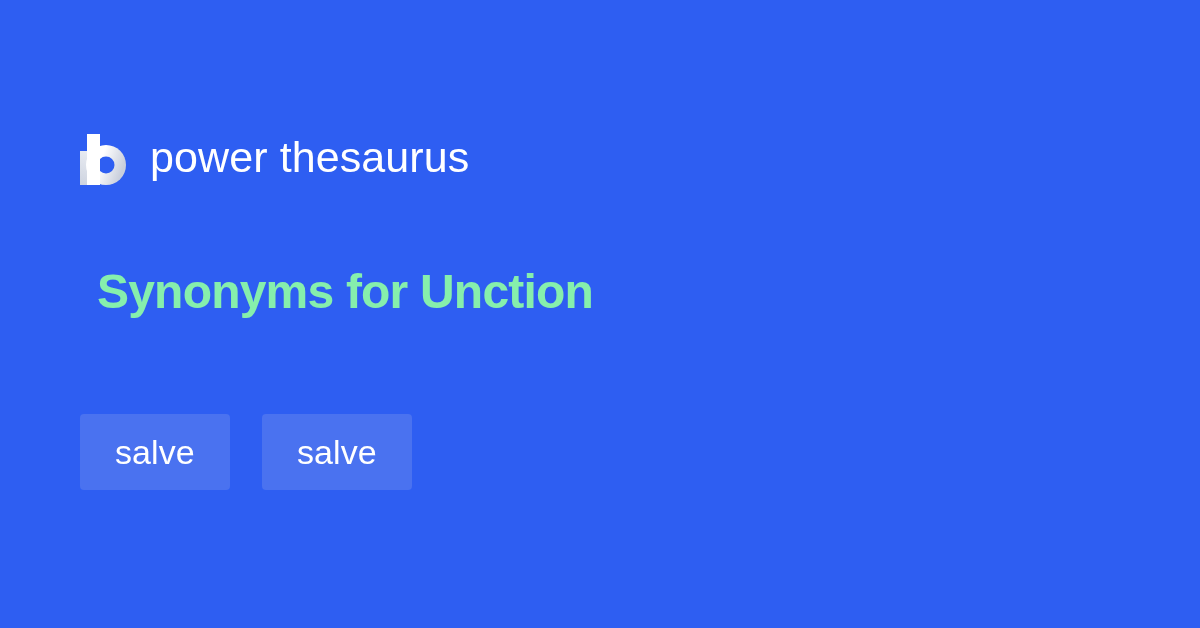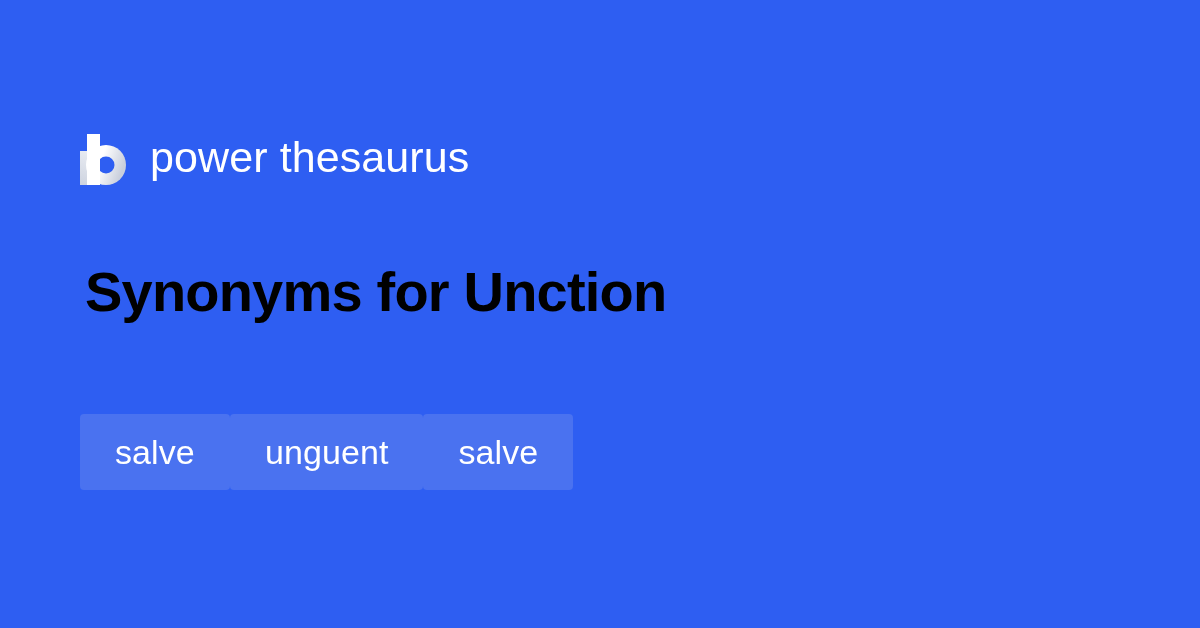--- a/index.html
+++ b/index.html
@@ -54,38 +54,38 @@
     line-height: 1;
     font-weight: 400;
     letter-spacing: 0.1px;
     color: #ffffff;
     white-space: nowrap;
   }
 
   
   .headline {
     position: absolute;
-    left: 85px;
+    left: 97px;
     top: 248px;
-    font-size: 56px;
+    font-size: 48px;
     line-height: 88px;
     font-weight: 700;
     letter-spacing: -0.8px;
-    color: #000000;
+    color: #86efac;
     white-space: nowrap;
   }
 
   
   .chips {
     position: absolute;
     left: 80px;
     top: 414px;
     display: flex;
     flex-wrap: wrap;
-    gap: 0;
+    gap: 32px;
     width: 1040px;
   }
 
   .chip {
     height: 76px;
     padding: 0 35px;
     display: flex;
     align-items: center;
     justify-content: center;
     background: #4a72f0;
@@ -127,17 +127,16 @@
         <rect x="7" y="5" width="13" height="51" fill="#ffffff"></rect>
       </svg>
     </span>
     <span class="wordmark">power thesaurus</span>
   </div>
 
   <h1 class="headline">Synonyms for Unction</h1>
 
   <div class="chips">
     <span class="chip">salve</span>
-    <span class="chip">unguent</span>
     <span class="chip">salve</span>
   </div>
 
 </div>
 
 </body></html>

